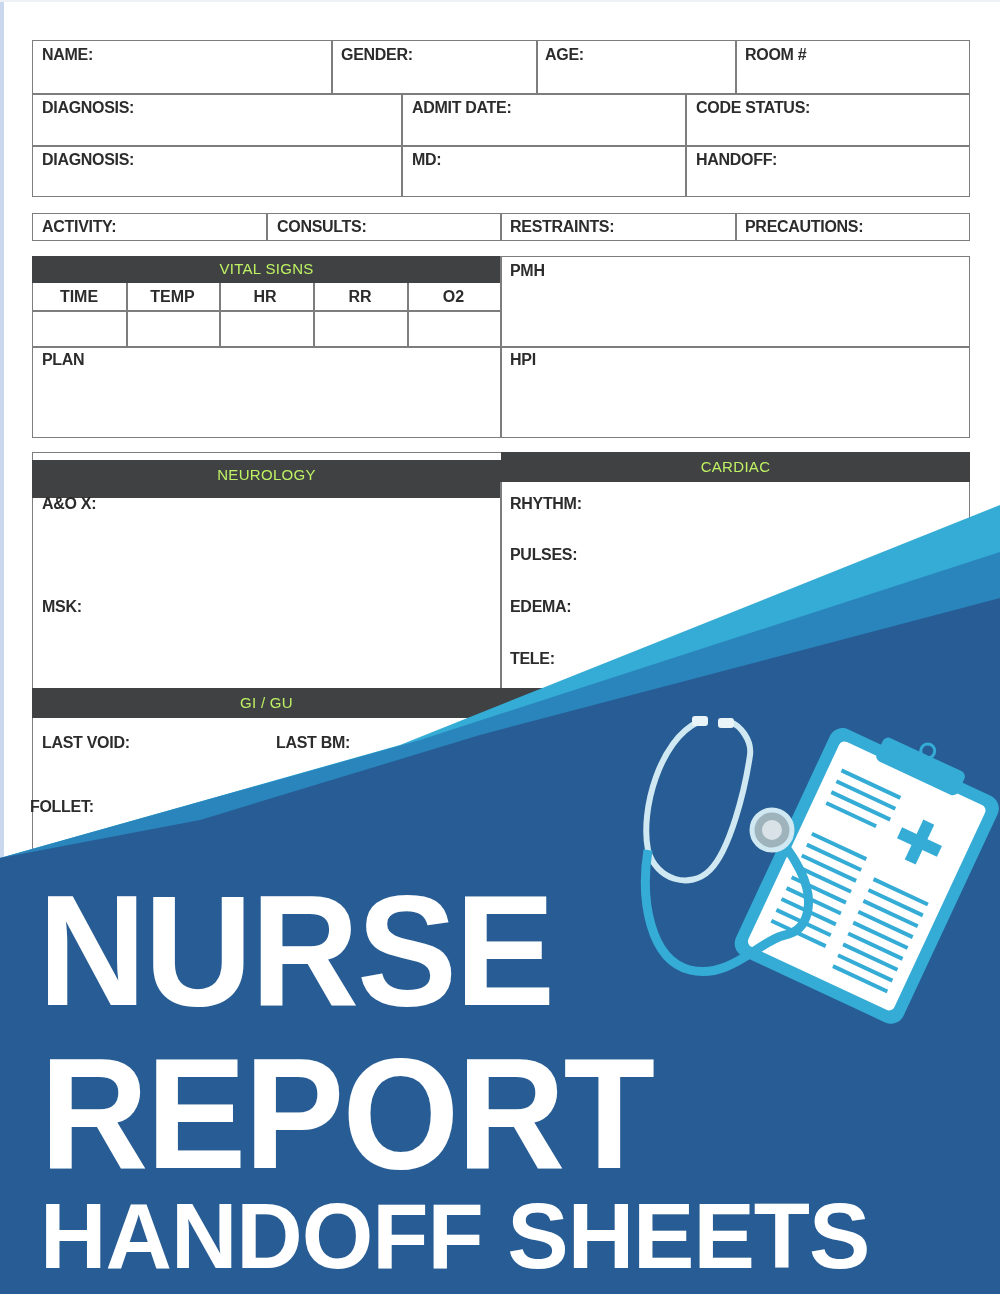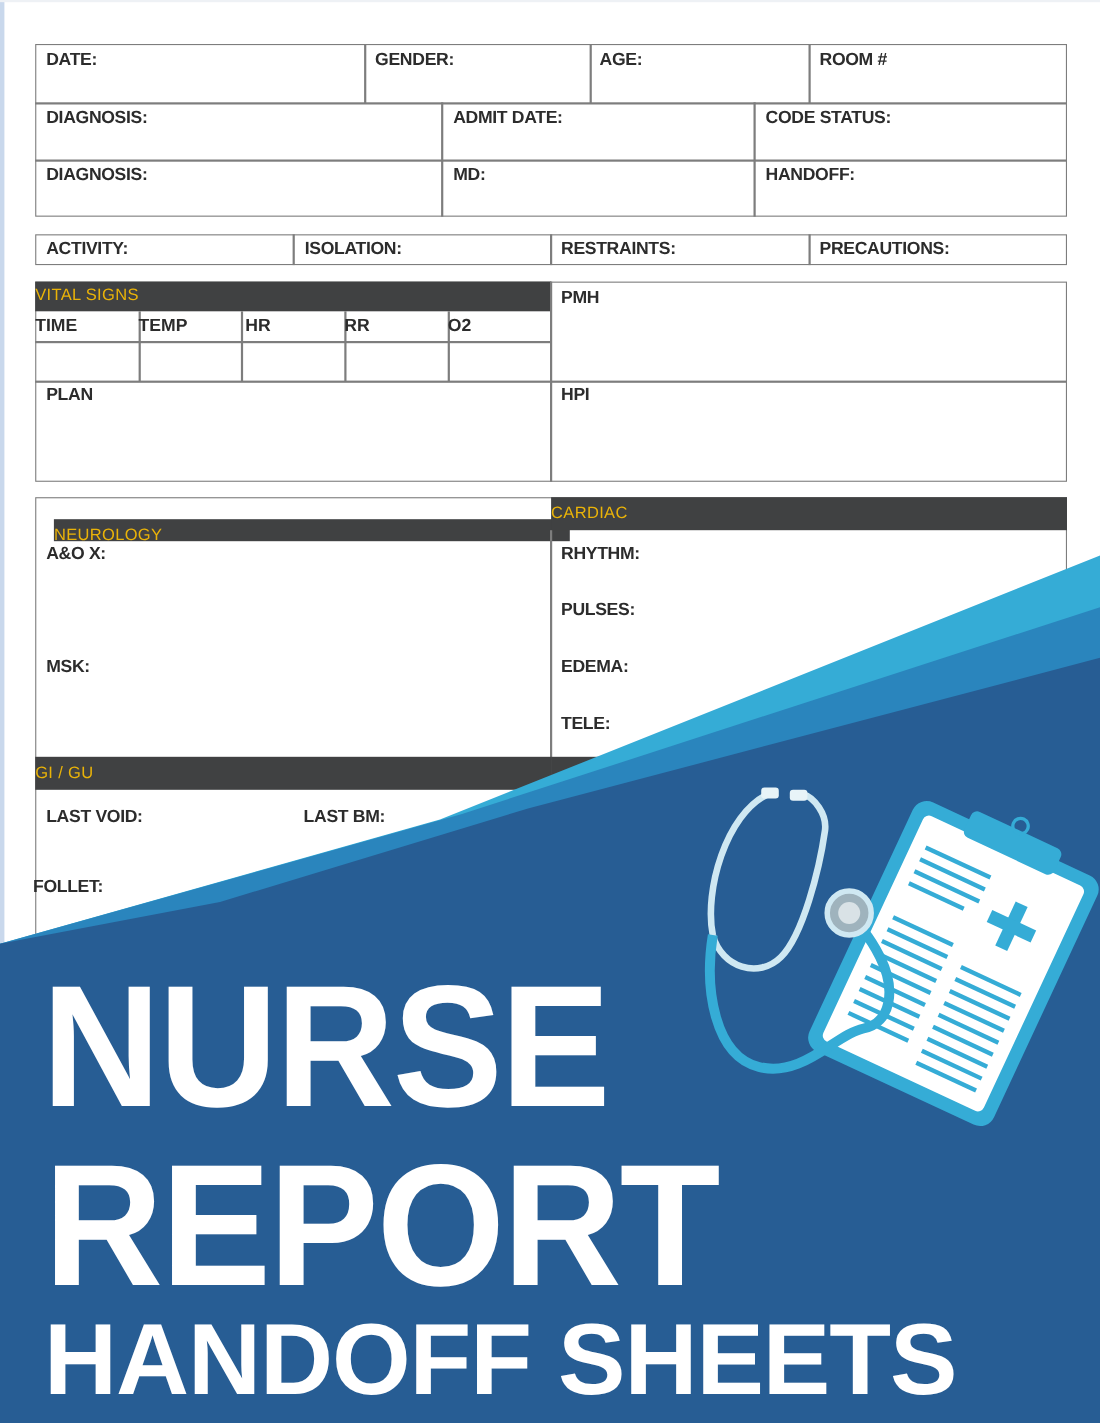--- a/index.html
+++ b/index.html
@@ -4,24 +4,24 @@
 <style>
   * { box-sizing: border-box; margin: 0; padding: 0; }
   html, body { width: 1000px; height: 1294px; overflow: hidden; background: #ffffff; }
   body { position: relative; font-family: "Liberation Sans", "DejaVu Sans", sans-serif; }
   .page { position: absolute; left: 0; top: 0; width: 1000px; height: 1294px; background: #fff; }
   .left-strip { position: absolute; left: 0; top: 0; width: 4px; height: 1294px; background: #c9d8ec; }
   .top-strip { position: absolute; left: 0; top: 0; width: 1000px; height: 2px; background: #eef1f5; }
 
   .box { position: absolute; border: 1.5px solid #7d7d7d; background: #fff; }
   .lbl { position: absolute; font-weight: bold; font-size: 16px; color: #2c2c2c; letter-spacing: -0.3px; white-space: nowrap; }
-  .hdr { position: absolute; background: #404142; color: #eab308; font-size: 15px; text-align: left; line-height: 26px; letter-spacing: 0.3px; }
+  .hdr { position: absolute; background: #404142; color: #bef264; font-size: 15px; text-align: center; line-height: 26px; letter-spacing: 0.3px; }
   .vline { position: absolute; width: 1.5px; background: #7d7d7d; }
   .hline { position: absolute; height: 1.5px; background: #7d7d7d; }
-  .vh { position: absolute; font-weight: bold; font-size: 16px; color: #2c2c2c; }
+  .vh { position: absolute; font-weight: bold; font-size: 16px; color: #2c2c2c; text-align: center; }
 
   .cover { position: absolute; left: 0; top: 0; width: 1000px; height: 1294px; pointer-events: none; }
   .title { position: absolute; color: #ffffff; font-weight: bold; font-family: "Liberation Sans", "DejaVu Sans", sans-serif; white-space: nowrap; letter-spacing: -2px; }
   .t1 { left: 38px; top: 872px; font-size: 150px; line-height: 150px; transform: scaleY(1.05); transform-origin: left top; }
   .t2 { left: 40px; top: 1035px; font-size: 150px; line-height: 150px; transform: scaleY(1.05); transform-origin: left top; }
   .t3 { left: 40px; top: 1190px; font-size: 92px; line-height: 92px; letter-spacing: -1px; }
   .illus { position: absolute; left: 600px; top: 700px; width: 400px; height: 350px; }
 </style>
 </head>
 <body>
@@ -32,37 +32,37 @@
 
   <div class="box" style="left:32px;top:40px;width:938px;height:157px;"></div>
   <div class="hline" style="left:32px;top:93px;width:938px;"></div>
   <div class="hline" style="left:32px;top:145px;width:938px;"></div>
   <div class="vline" style="left:331px;top:40px;height:54px;"></div>
   <div class="vline" style="left:536px;top:40px;height:54px;"></div>
   <div class="vline" style="left:735px;top:40px;height:54px;"></div>
   <div class="vline" style="left:401px;top:93px;height:104px;"></div>
   <div class="vline" style="left:685px;top:93px;height:104px;"></div>
 
-  <span class="lbl" style="left:42px;top:46px;">DATE:</span>
+  <span class="lbl" style="left:42px;top:46px;">NAME:</span>
   <span class="lbl" style="left:341px;top:46px;">GENDER:</span>
   <span class="lbl" style="left:545px;top:46px;">AGE:</span>
   <span class="lbl" style="left:745px;top:46px;text-align:right;">ROOM #</span>
   <span class="lbl" style="left:42px;top:99px;">DIAGNOSIS:</span>
   <span class="lbl" style="left:412px;top:99px;">ADMIT DATE:</span>
   <span class="lbl" style="left:696px;top:99px;">CODE STATUS:</span>
   <span class="lbl" style="left:42px;top:151px;">DIAGNOSIS:</span>
   <span class="lbl" style="left:412px;top:151px;">MD:</span>
   <span class="lbl" style="left:696px;top:151px;">HANDOFF:</span>
 
   <div class="box" style="left:32px;top:213px;width:938px;height:28px;"></div>
   <div class="vline" style="left:266px;top:213px;height:28px;"></div>
   <div class="vline" style="left:500px;top:213px;height:28px;"></div>
   <div class="vline" style="left:735px;top:213px;height:28px;"></div>
   <span class="lbl" style="left:42px;top:218px;">ACTIVITY:</span>
-  <span class="lbl" style="left:277px;top:218px;">ISOLATION:</span>
+  <span class="lbl" style="left:277px;top:218px;">CONSULTS:</span>
   <span class="lbl" style="left:510px;top:218px;">RESTRAINTS:</span>
   <span class="lbl" style="left:745px;top:218px;">PRECAUTIONS:</span>
 
   <div class="box" style="left:32px;top:256px;width:938px;height:182px;"></div>
   <div class="hdr" style="left:32px;top:256px;width:469px;height:27px;">VITAL SIGNS</div>
   <div class="hline" style="left:32px;top:310px;width:469px;"></div>
   <div class="hline" style="left:32px;top:346px;width:938px;"></div>
   <div class="vline" style="left:126px;top:283px;height:64px;"></div>
   <div class="vline" style="left:219px;top:283px;height:64px;"></div>
   <div class="vline" style="left:313px;top:283px;height:64px;"></div>
@@ -73,21 +73,21 @@
   <span class="vh" style="left:126px;top:288px;width:93px;">TEMP</span>
   <span class="vh" style="left:223px;top:288px;width:84px;">HR</span>
   <span class="vh" style="left:313px;top:288px;width:94px;">RR</span>
   <span class="vh" style="left:407px;top:288px;width:93px;">O2</span>
 
   <span class="lbl" style="left:510px;top:262px;">PMH</span>
   <span class="lbl" style="left:42px;top:351px;">PLAN</span>
   <span class="lbl" style="left:510px;top:351px;">HPI</span>
 
   <div class="box" style="left:32px;top:452px;width:938px;height:440px;"></div>
-  <div class="hdr" style="left:32px;top:472px;width:469px;height:20px;line-height:30px;margin-left:17px;">NEUROLOGY</div>
+  <div class="hdr" style="left:32px;top:460px;width:469px;height:38px;line-height:30px;">NEUROLOGY</div>
   <div class="hdr" style="left:501px;top:452px;width:469px;height:30px;line-height:30px;">CARDIAC</div>
   <div class="vline" style="left:500px;top:482px;height:236px;"></div>
   <div class="hdr" style="left:32px;top:688px;width:469px;height:30px;line-height:30px;">GI / GU</div>
   <div class="hdr" style="left:501px;top:688px;width:469px;height:30px;"></div>
 
   <span class="lbl" style="left:42px;top:495px;">A&amp;O X:</span>
   <span class="lbl" style="left:42px;top:598px;">MSK:</span>
   <span class="lbl" style="left:510px;top:495px;">RHYTHM:</span>
   <span class="lbl" style="left:510px;top:546px;text-align:right;">PULSES:</span>
   <span class="lbl" style="left:510px;top:598px;">EDEMA:</span>

